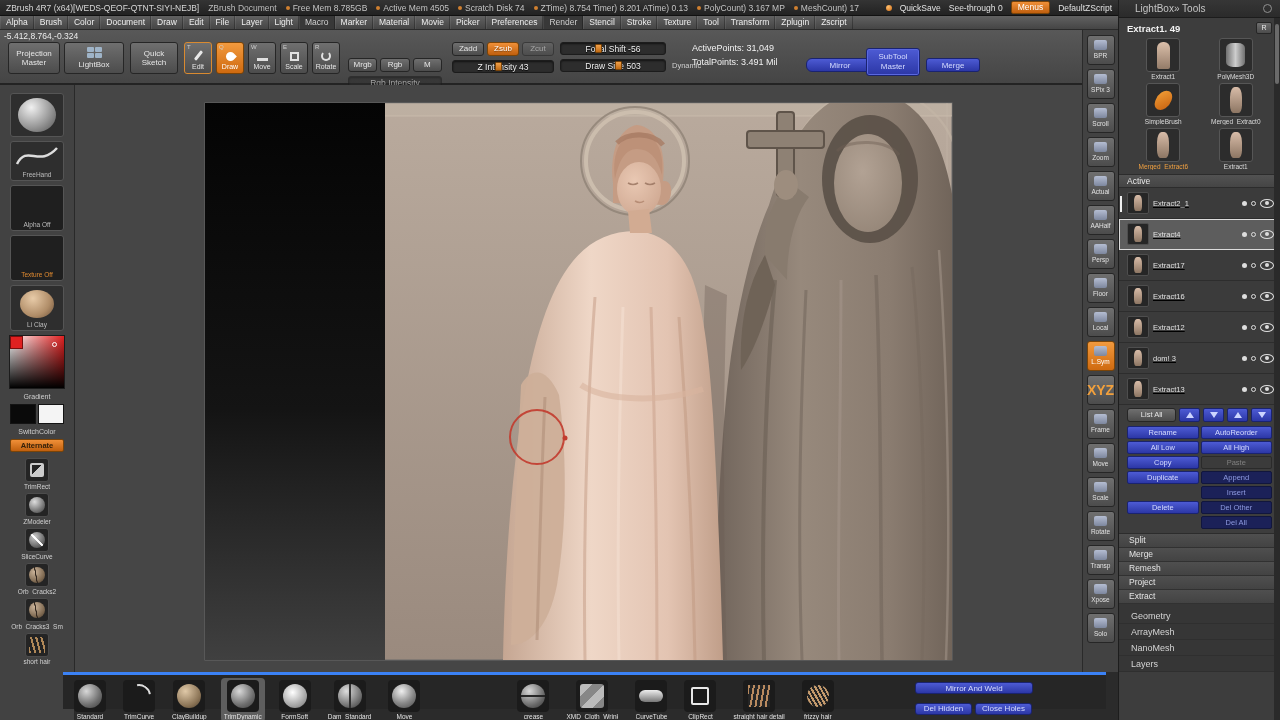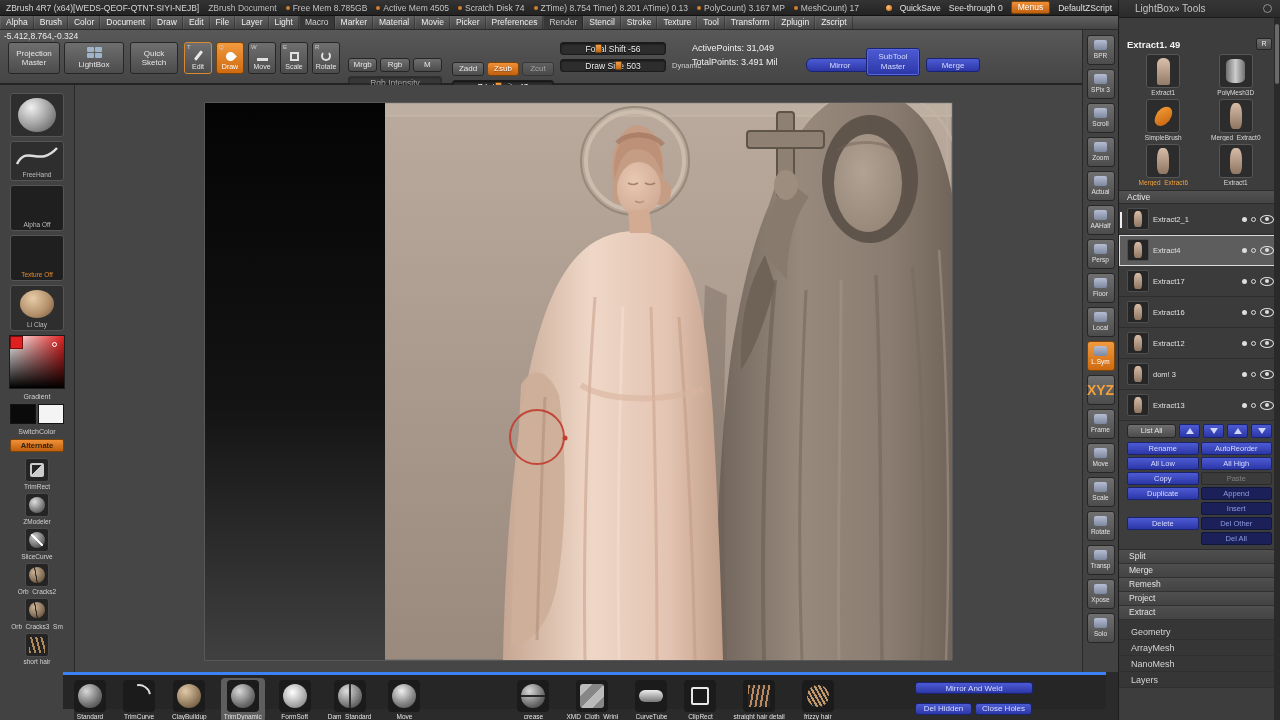--- a/index.html
+++ b/index.html
@@ -57,21 +57,21 @@
   .mode-btn .mode-label { font-size:7px; }
   .mode-btn .mode-icon { display:block; margin-bottom:2px; }
   .mode-btn:nth-child(1) .mode-icon { width:3px; height:11px; background:#e8e8e8; transform:rotate(38deg); border-radius:1px; }
   .mode-btn:nth-child(2) .mode-icon { width:9px; height:9px; background:#fff; border-radius:60% 0 60% 60%; transform:rotate(45deg); }
   .mode-btn:nth-child(3) .mode-icon { width:11px; height:3px; background:#e0e0e0; box-shadow:0 0 0 0; position:relative; }
   .mode-btn:nth-child(4) .mode-icon { width:9px; height:9px; border:2px solid #e0e0e0; }
   .mode-btn:nth-child(5) .mode-icon { width:10px; height:10px; border:2px solid #e0e0e0; border-radius:50%; border-top-color:transparent; }
   .mode-btn.active { background:linear-gradient(#f29a3e,#cf6a10); border-color:#7a4408; color:#fff; }
   .mode-btn.outlined { border:1px solid #d98a30; }
   #paint-group { position:absolute; left:348px; top:28px; width:94px; }
-  #sculpt-group { position:absolute; left:452px; top:12px; width:102px;margin-top:20px; }
+  #sculpt-group { position:absolute; left:452px; top:12px; width:102px; }
   .mini-row { display:flex; gap:3px; margin-bottom:4px; }
   .mini-btn { height:14px; font-size:8px; flex:1; }
   .mini-btn.dim { opacity:.55; }
   #paint-group .slider, #sculpt-group .slider { width:100%; }
   #focal-slider { position:absolute; left:560px; top:12px; width:106px; }
   #size-slider { position:absolute; left:560px; top:29px; width:106px; }
   #zint-slider .handle { left:42%; }
   #focal-slider .handle { left:33%; }
   #size-slider .handle { left:52%; }
   #dynamic-btn { position:absolute; left:672px; top:31px; font-size:7.5px; color:#cfcfcf; }
@@ -150,34 +150,34 @@
   #bt-actions { position:absolute; left:852px; top:7px; width:120px; }
   #bt-actions .wide { width:118px; height:12px; display:block; margin-bottom:3px; }
   #bt-actions .half { width:57px; height:12px; }
   #bt-actions .half + .half { margin-left:3px; }
 
   
   #rightpanel { position:absolute; left:1118px; top:0; width:162px; height:720px; background:#3d3d3d; border-left:1px solid #1d1d1d; }
   .rp-header { height:18px; background:linear-gradient(#363636,#2b2b2b); border-bottom:1px solid #1c1c1c; color:#c4c4c4; font-size:10px;
     display:flex; align-items:center; padding:0 8px 0 16px; }
   .rp-header-icon { margin-left:auto; width:9px; height:9px; border:1px solid #909090; border-radius:50%; }
-  .rp-toolname { display:flex; align-items:center; padding:20px 8px 2px 8px; color:#f2f2f2; font-size:9.5px; font-weight:bold; }
+  .rp-toolname { display:flex; align-items:center; padding:4px 8px 2px 8px; color:#f2f2f2; font-size:9.5px; font-weight:bold; }
   .r-btn { margin-left:auto; width:16px; height:12px; background:linear-gradient(#6f6f6f,#4c4c4c); border:1px solid #262626; border-radius:2px; color:#e8e8e8; font-size:7px; line-height:10px; }
   .rp-tools { display:grid; grid-template-columns:1fr 1fr; gap:3px 4px; padding:2px 10px 4px 10px; }
   .rp-tool { display:flex; flex-direction:column; align-items:center; gap:1px; }
   .rp-thumb { width:34px; height:34px; background:#2c2c2c; border:1px solid #565656; border-radius:3px; }
   .rp-tool-label { font-size:6.5px; color:#dcdcdc; max-width:70px; overflow:hidden; white-space:nowrap; }
   .rp-tool.orange .rp-tool-label { color:#f0a040; }
   .i-statue::after { inset:8% 30% 6% 30%; background:linear-gradient(#dcc0ab,#937b68); border-radius:6px 6px 2px 2px; }
   .i-cylinder::after { inset:14% 20%; background:linear-gradient(90deg,#6f6f6f,#cdcdcd 50%,#6f6f6f); border-radius:7px/5px; }
   .i-sbrush::after { inset:18% 26%; background:linear-gradient(135deg,#f6a33a,#c45d0c); border-radius:65% 35% 65% 35%; transform:rotate(20deg); }
   .i-figure::after { inset:10% 32%; background:linear-gradient(#d8bca8,#8d7663); border-radius:40% 40% 30% 30%; }
   .rp-subtool-header { height:14px; background:linear-gradient(#525252,#454545); border-top:1px solid #2c2c2c; border-bottom:1px solid #2c2c2c;
     color:#e8e8e8; font-size:8.5px; line-height:13px; padding-left:8px; }
-  .st-list { position:relative; background:#343434; }
+  .st-list { position:relative; background:#343434;text-decoration:underline; }
   .st-scrolltick { position:absolute; left:1px; top:8px; width:2px; height:16px; background:#f0f0f0; }
   .st-row { display:flex; align-items:center; gap:4px; height:31px; padding:0 6px 0 8px; background:#3b3b3b; border-bottom:1px solid #2d2d2d; }
   .st-row.selected { background:#5d5d5d; outline:1px solid #dcdcdc; outline-offset:-1px; }
   .st-thumb { width:22px; height:22px; background:#262626; border:1px solid #4e4e4e; border-radius:2px; flex:none; }
   .st-name { font-size:7.5px; color:#e0e0e0; flex:1; overflow:hidden; white-space:nowrap; }
   .st-dot { width:5px; height:5px; border-radius:50%; flex:none; }
   .st-dot.f { background:#ddd; }
   .st-dot.o { border:1px solid #ddd; }
   .st-eye { width:14px; height:9px; border:1px solid #ddd; border-radius:50%; position:relative; flex:none; }
   .st-eye::after { content:""; position:absolute; left:4px; top:1.5px; width:4px; height:4px; border-radius:50%; background:#ddd; }

